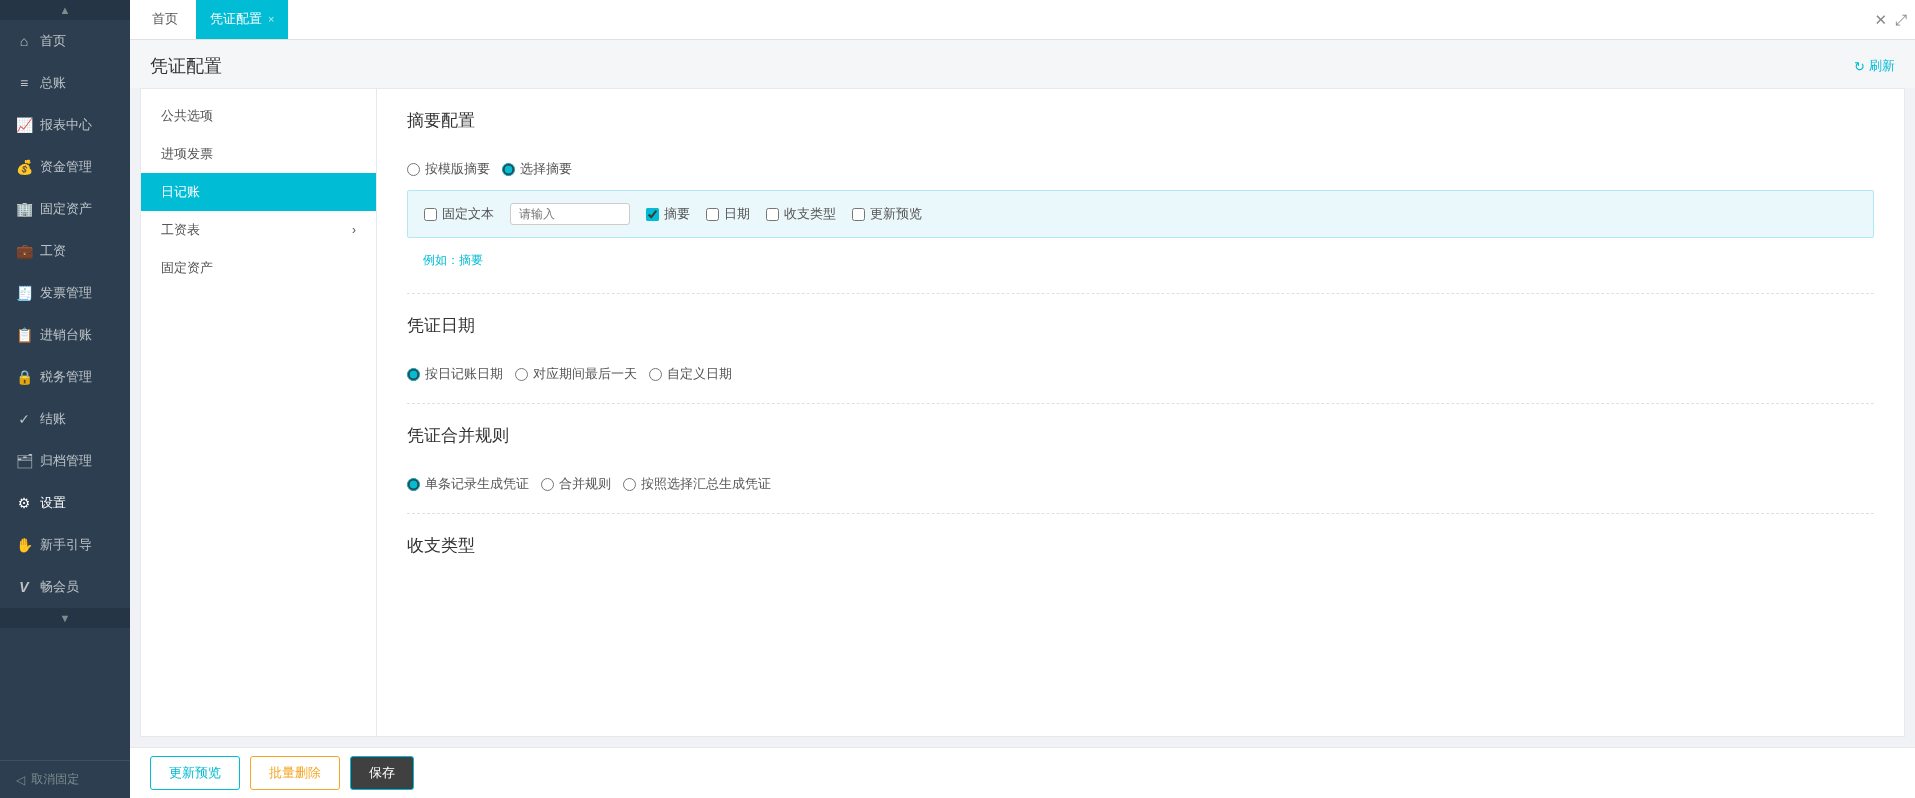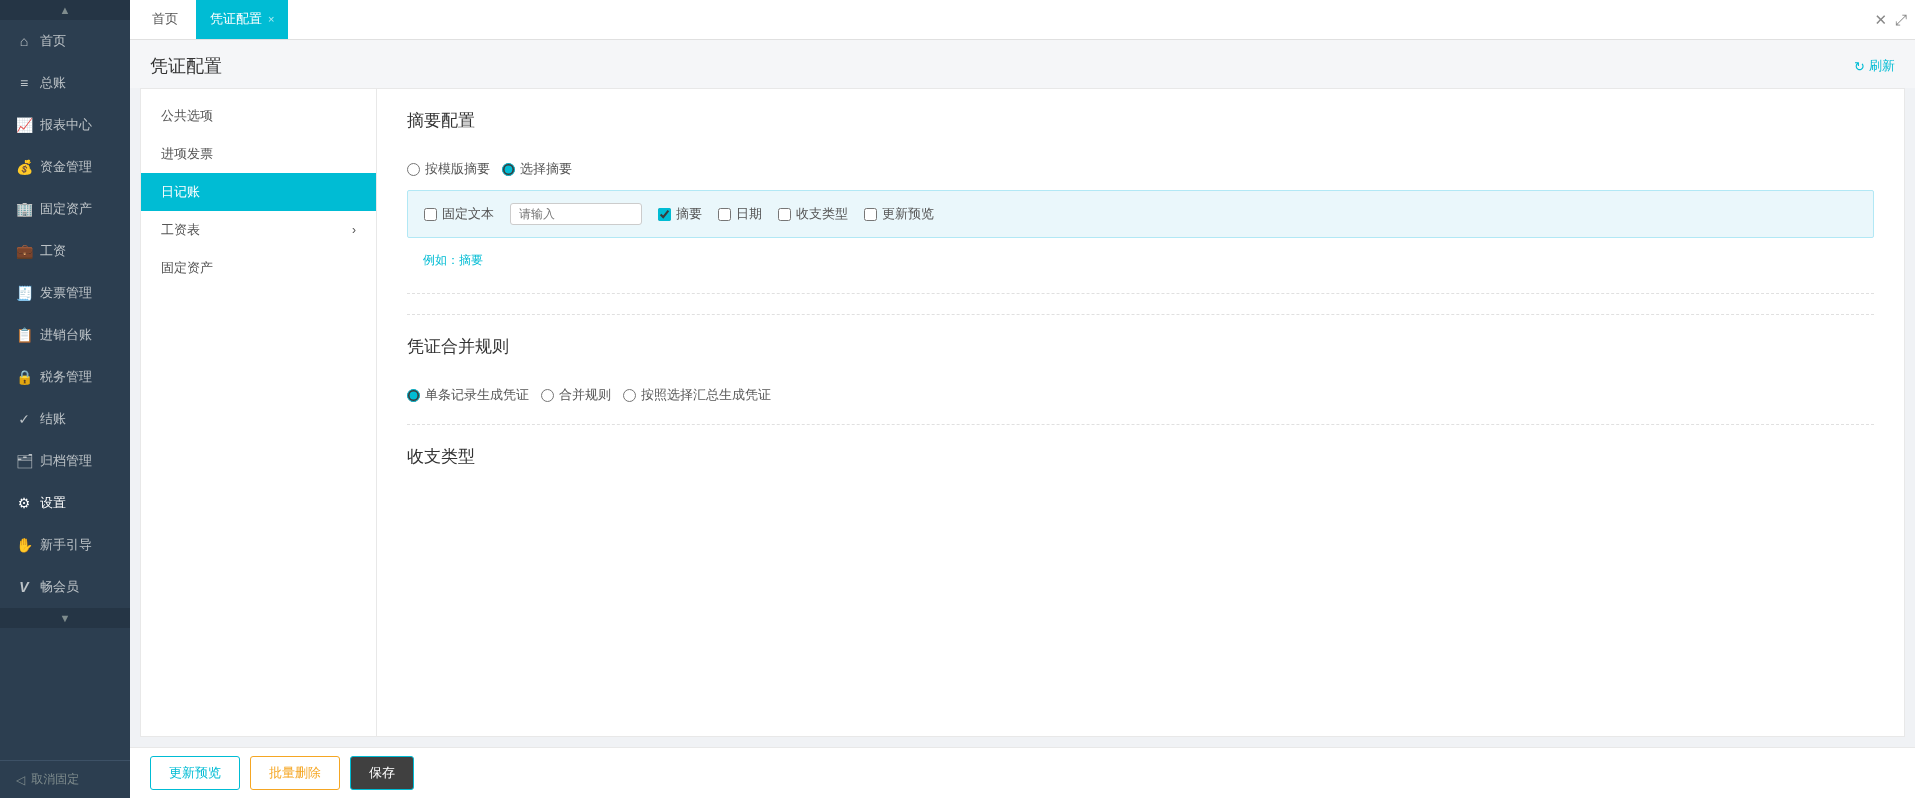--- a/index.html
+++ b/index.html
@@ -213,21 +213,21 @@
     .checkbox-item input[type="checkbox"] {
       accent-color: #00bcd4;
       cursor: pointer;
     }
     .text-input-inline {
       border: 1px solid #ccc;
       border-radius: 3px;
       padding: 3px 8px;
       font-size: 12px;
       color: #999;
-      width: 132px;
+      width: 120px;
       outline: none;
     }
     .example-text {
       color: #00bcd4;
       font-size: 12px;
       padding: 4px 16px;
     }
 
     
     .bottom-bar {
@@ -417,20 +417,37 @@
           <label class="checkbox-item">
             <input type="checkbox" style="">
             <span>更新预览</span>
           </label>
         </div>
         <div class="example-text">例如：摘要</div>
       </div>
 
       <hr class="section-divider">
 
+      <div class="section">
+        <div class="section-title">凭证日期</div>
+        <div class="radio-group">
+          <label class="radio-item">
+            <input type="radio" name="voucher_date" checked="" style="">
+            <span>按日记账日期</span>
+          </label>
+          <label class="radio-item">
+            <input type="radio" name="voucher_date" style="">
+            <span>对应期间最后一天</span>
+          </label>
+          <label class="radio-item">
+            <input type="radio" name="voucher_date" style="">
+            <span>自定义日期</span>
+          </label>
+        </div>
+      </div>
 
       <hr class="section-divider">
 
       <div class="section">
         <div class="section-title">凭证合并规则</div>
         <div class="radio-group">
           <label class="radio-item">
             <input type="radio" name="merge_rule" checked="" style="">
             <span>单条记录生成凭证</span>
           </label>

